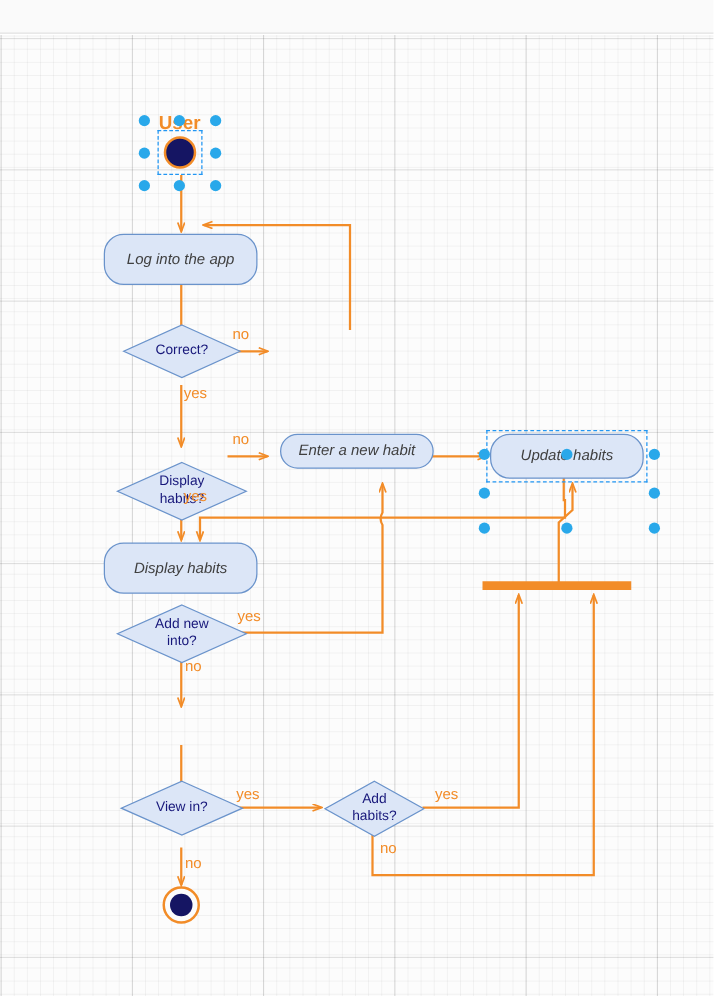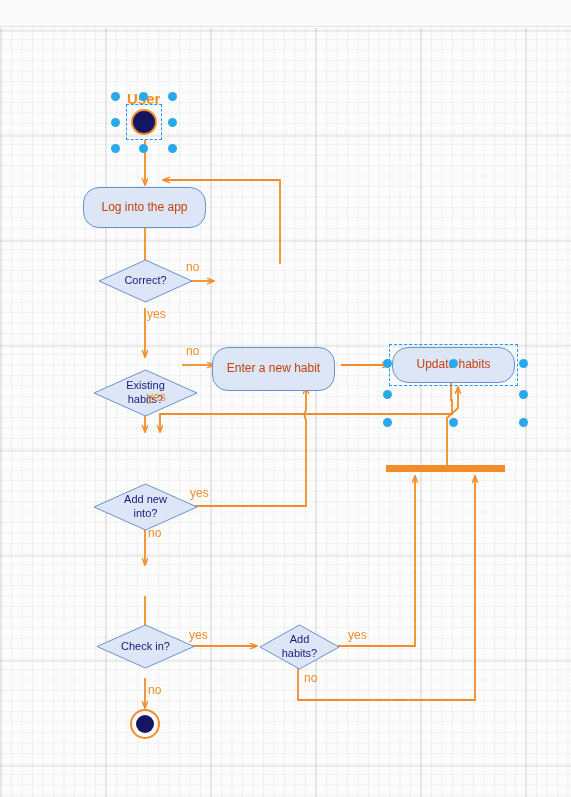--- a/index.html
+++ b/index.html
@@ -51,28 +51,29 @@
     width: 571px;
     height: 769px;
   }
   
   .node {
     position: absolute;
     box-sizing: border-box;
     background: #dce6f7;
     border: 1px solid #6a93cb;
     border-radius: 16px;
-    color: #c2410c;
+    color: #404040;
     font-size: 12px;
     display: flex;
     align-items: center;
     justify-content: center;
     text-align: center;
     line-height: 1.1;
     white-space: nowrap;
+    font-style: italic;
   }
   
   .diamond-wrap {
     position: absolute;
   }
   .diamond-wrap svg {
     position: absolute;
     left: 0; top: 0;
     overflow: visible;
   }
@@ -216,70 +217,71 @@
     <div class="sel-handle" style="left:168px; top:64px;"></div>
     <div class="sel-handle" style="left:111px; top:90px;"></div>
     <div class="sel-handle" style="left:168px; top:90px;"></div>
     <div class="sel-handle" style="left:111px; top:116px;"></div>
     <div class="sel-handle" style="left:139px; top:116px;"></div>
     <div class="sel-handle" style="left:168px; top:116px;"></div>
 
     <div class="node" style="left:83px; top:159px; width:123px; height:41px;">Log into the app</div>
 
 
-    <div class="node" style="left:212px; top:319px; width:123px; height:44px;">Enter a new habit</div>
+    <div class="node" style="left:224px; top:319px; width:123px; height:28px;">Enter a new habit</div>
 
     <div class="node" style="left:392px; top:319px; width:123px; height:36px;">Update habits</div>
     <div class="sel-box" style="left:389px; top:316px; width:129px; height:42px;"></div>
     <div class="sel-handle" style="left:383px; top:331px;"></div>
     <div class="sel-handle" style="left:449px; top:331px;"></div>
     <div class="sel-handle" style="left:519px; top:331px;"></div>
     <div class="sel-handle" style="left:383px; top:362px;"></div>
     <div class="sel-handle" style="left:519px; top:362px;"></div>
     <div class="sel-handle" style="left:383px; top:390px;"></div>
     <div class="sel-handle" style="left:449px; top:390px;"></div>
     <div class="sel-handle" style="left:519px; top:390px;"></div>
 
+    <div class="node" style="left:83px; top:406px; width:123px; height:41px;">Display habits</div>
 
 
     <div class="diamond-wrap" style="left:98px; top:231px; width:95px; height:44px;">
       <svg width="95" height="44">
           <polygon points="47.5,1 94,22 47.5,43 1,22" fill="#dce6f7" stroke="#6a93cb" stroke-width="1"></polygon>
         </svg>
       <div class="diamond-label">
         <span>Correct?</span>
       </div>
     </div>
 
     <div class="diamond-wrap" style="left:93px; top:341px; width:105px; height:48px;">
       <svg width="105" height="48">
           <polygon points="52.5,1 104,24 52.5,47 1,24" fill="#dce6f7" stroke="#6a93cb" stroke-width="1"></polygon>
         </svg>
       <div class="diamond-label">
-        <span>Existing</span>
+        <span>Display</span>
         <span>habits?</span>
       </div>
     </div>
 
     <div class="diamond-wrap" style="left:93px; top:455px; width:105px; height:48px;">
       <svg width="105" height="48">
           <polygon points="52.5,1 104,24 52.5,47 1,24" fill="#dce6f7" stroke="#6a93cb" stroke-width="1"></polygon>
         </svg>
       <div class="diamond-label">
         <span>Add new</span>
         <span>into?</span>
       </div>
     </div>
 
     <div class="diamond-wrap" style="left:96px; top:596px; width:99px; height:45px;">
       <svg width="99" height="45">
           <polygon points="49.5,1 98,22.5 49.5,44 1,22.5" fill="#dce6f7" stroke="#6a93cb" stroke-width="1"></polygon>
         </svg>
       <div class="diamond-label">
-        <span>Check in?</span>
+        <span>View in?</span>
       </div>
     </div>
 
     <div class="diamond-wrap" style="left:259px; top:596px; width:81px; height:46px;">
       <svg width="81" height="46">
           <polygon points="40.5,1 80,23 40.5,45 1,23" fill="#dce6f7" stroke="#6a93cb" stroke-width="1"></polygon>
         </svg>
       <div class="diamond-label">
         <span>Add</span>
         <span>habits?</span>

